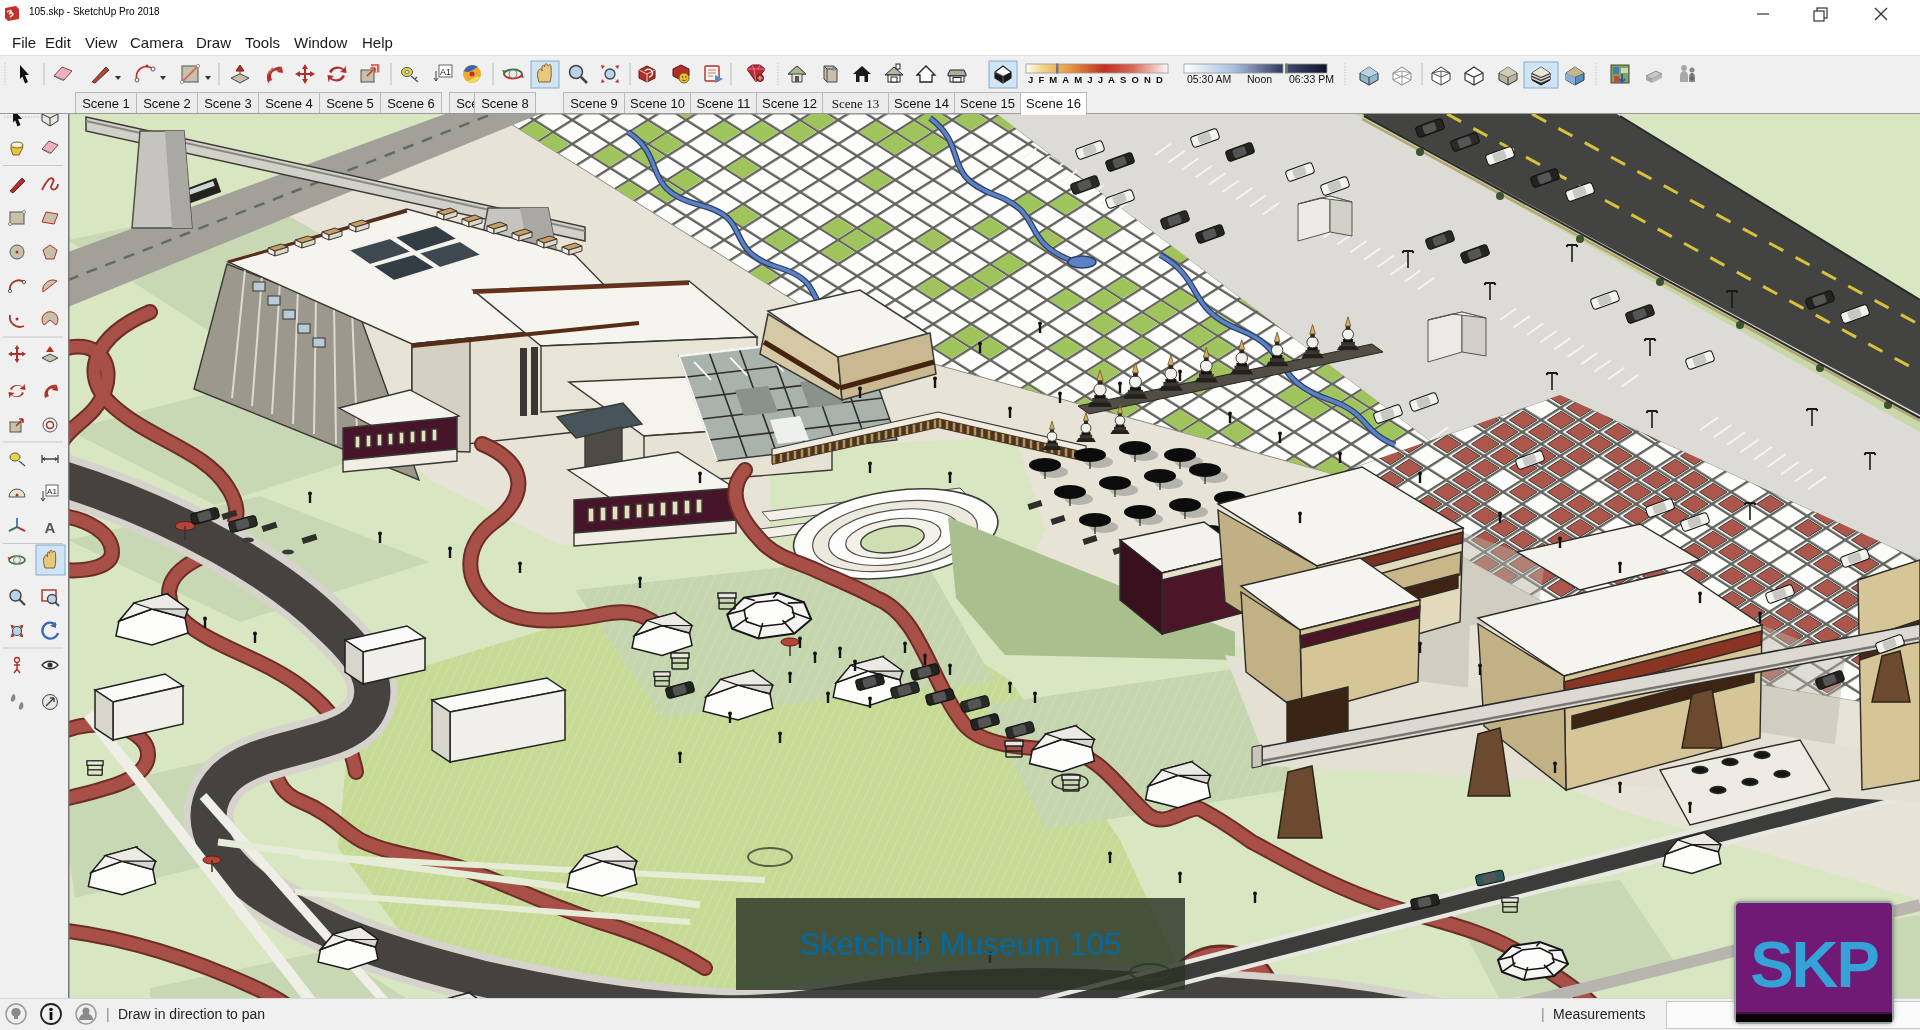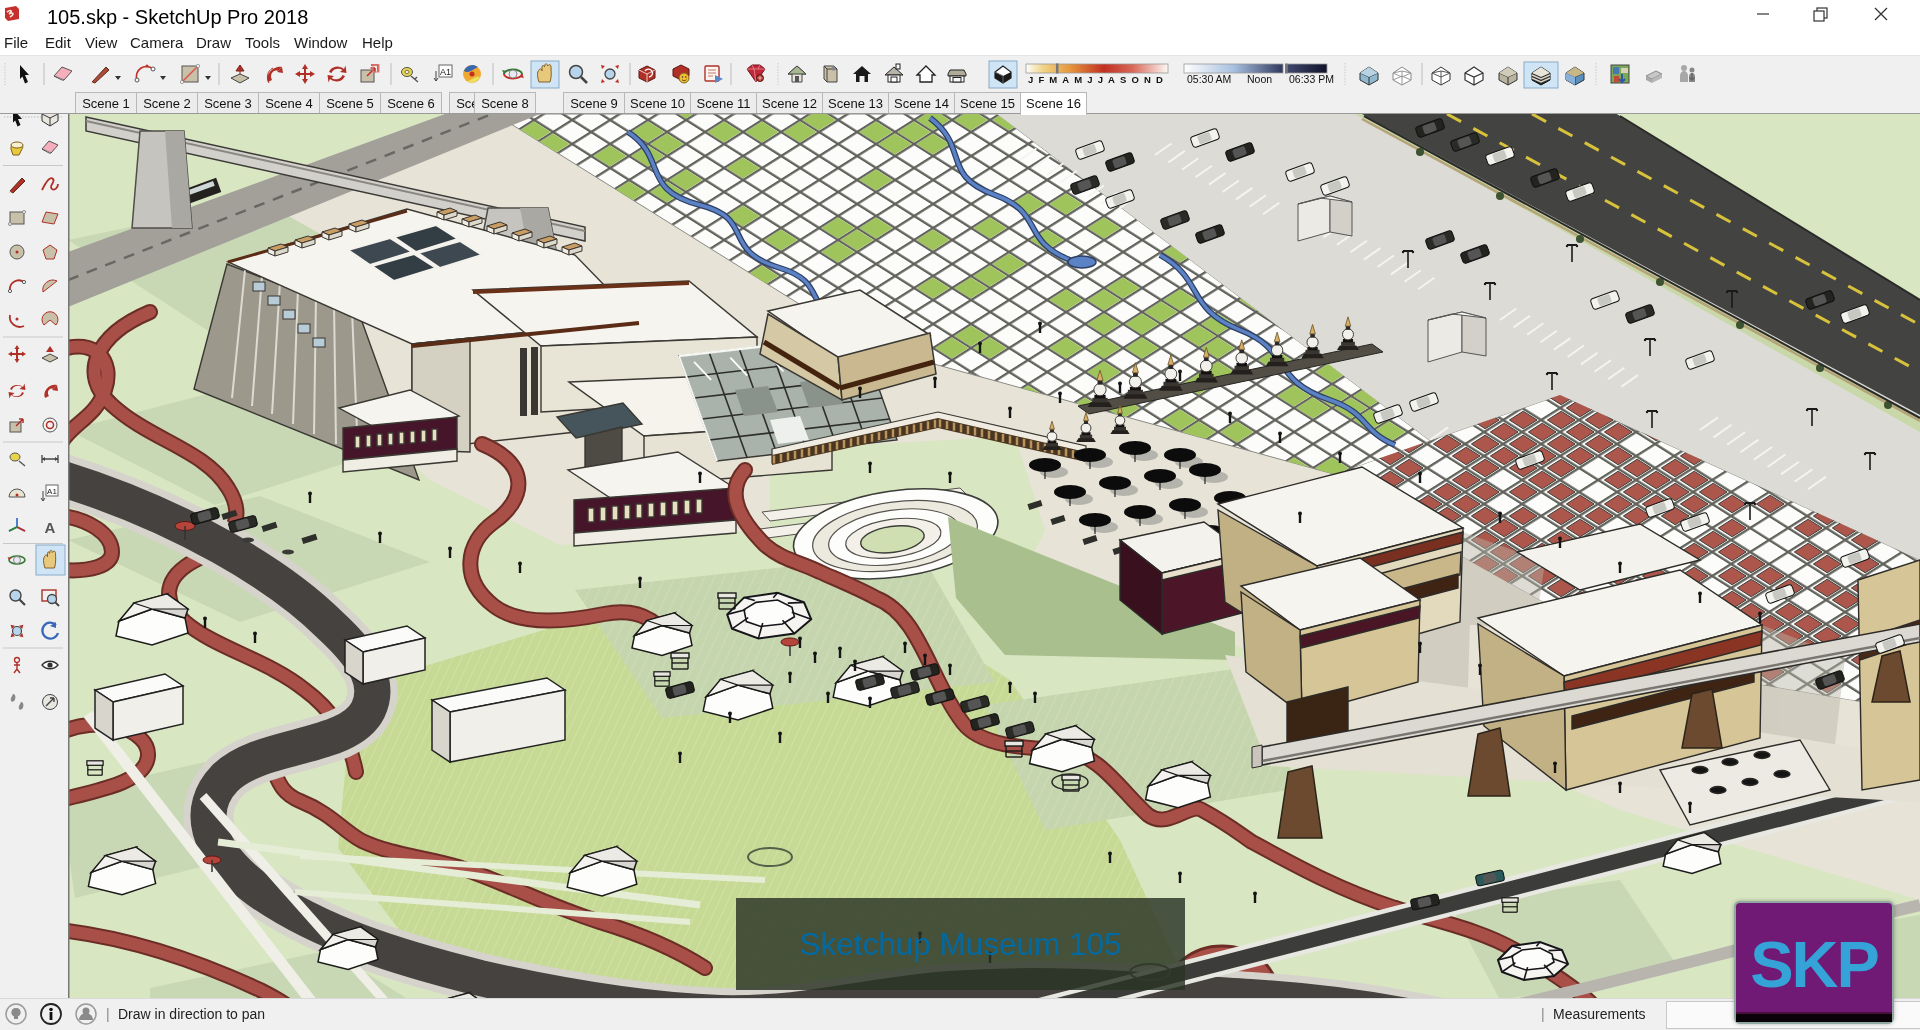--- a/index.html
+++ b/index.html
@@ -1,17 +1,17 @@
 <!DOCTYPE html>
 <html><head>
 <meta charset="utf-8">
 <style>
 html,body{margin:0;padding:0;width:1920px;height:1030px;overflow:hidden;font-family:"Liberation Sans",sans-serif;background:#f0f0f0;}
 #titlebar{position:absolute;left:0;top:0;width:1920px;height:28px;background:#ffffff;}
-#titlebar .ttext{position:absolute;left:47px;top:6px;font-size:20px;color:#000;}
+#titlebar .ttext{position:absolute;left:29px;top:6px;font-size:10px;color:#000;}
 #winbtns{position:absolute;right:0;top:0;height:28px;}
 #menubar{position:absolute;left:0;top:28px;width:1920px;height:27px;background:#ffffff;font-size:15px;color:#1a1a1a;}
 #menubar span{position:absolute;top:6px;}
 #toolbar{position:absolute;left:0;top:55px;width:1920px;height:36px;background:#f0f0f0;border-top:1px solid #e3e3e3;}
 #tabbar{position:absolute;left:0;top:91px;width:1920px;height:23px;background:#f0f0f0;}
 .tab{position:absolute;top:1px;height:21px;background:#ececec;border:1px solid #b8b8b8;border-bottom:none;font-size:13px;color:#111;text-align:center;line-height:21px;}
 .tab.active{background:#ffffff;height:22px;z-index:3;}
 #tabline{position:absolute;left:0;top:113px;width:1920px;height:1px;background:#9a9a9a;}
 #leftbar{position:absolute;left:0;top:114px;width:68px;height:884px;background:#f0f0f0;}
 #viewport{position:absolute;left:68px;top:114px;width:1852px;height:884px;background:#dce9c6;}
@@ -30,21 +30,21 @@
     </svg>
   <span class="ttext">105.skp - SketchUp Pro 2018</span>
   <svg id="winbtns" width="170" height="28" viewBox="0 0 170 28" style="position:absolute;right:8px;top:0">
     <line x1="15" y1="14" x2="27" y2="14" stroke="#333" stroke-width="1.2"></line>
     <rect x="75" y="8" width="10" height="10" fill="none" stroke="#333" stroke-width="1.2"></rect>
     <rect x="72" y="11" width="10" height="10" fill="#fff" stroke="#333" stroke-width="1.2"></rect>
     <path d="M133 8 L145 20 M145 8 L133 20" stroke="#333" stroke-width="1.3"></path>
   </svg>
 </div>
 <div id="menubar">
-  <span style="left:4px">File</span>
+  <span style="left:12px">File</span>
     <span style="left:45px">Edit</span>
     <span style="left:85px">View</span>
     <span style="left:130px">Camera</span>
     <span style="left:196px">Draw</span>
     <span style="left:245px">Tools</span>
     <span style="left:294px">Window</span>
     <span style="left:362px">Help</span>
 </div>
 <div id="toolbar">
 <svg width="1920" height="36" viewBox="0 0 1920 36">
@@ -295,21 +295,21 @@
     <div class="tab" style="left: 197px; width: 60px;">Scene 3</div>
     <div class="tab" style="left: 258px; width: 60px;">Scene 4</div>
     <div class="tab" style="left: 319px; width: 60px;">Scene 5</div>
     <div class="tab" style="left: 380px; width: 60px;">Scene 6</div>
     <div class="tab" style="left: 449px; width: 60px;">Scene 7</div>
     <div class="tab" style="left: 474px; width: 60px;">Scene 8</div>
     <div class="tab" style="left: 563px; width: 60px;">Scene 9</div>
     <div class="tab" style="left: 624px; width: 65px;">Scene 10</div>
     <div class="tab" style="left: 690px; width: 65px;">Scene 11</div>
     <div class="tab" style="left: 756px; width: 65px;">Scene 12</div>
-    <div class="tab" style="left: 822px; width: 65px;">Scene 13</div>
+    <div class="tab" style="left: 822px; width: 65px; font-family: Liberation Serif, serif;">Scene 13</div>
     <div class="tab" style="left: 888px; width: 65px;">Scene 14</div>
     <div class="tab" style="left: 954px; width: 65px;">Scene 15</div>
     <div class="tab active" style="left: 1020px; width: 65px;">Scene 16</div>
   </div>
 <div id="tabline"></div>
 <div id="leftbar"><svg width="68" height="884" viewBox="0 0 68 884">
       <line x1="4" y1="3" x2="62" y2="3" stroke="#bbb" stroke-dasharray="1.5 1.5"></line>
       <rect x="36" y="431" width="29" height="30" fill="#cfe4f4" stroke="#88aac8"></rect>
       <g transform="translate(17,3)">
         <path d="M-4 -8 L5 2 L1 2 L3.5 8 L0.5 9.5 L-1.8 3.5 L-4 5.5 Z" fill="#111"></path>

